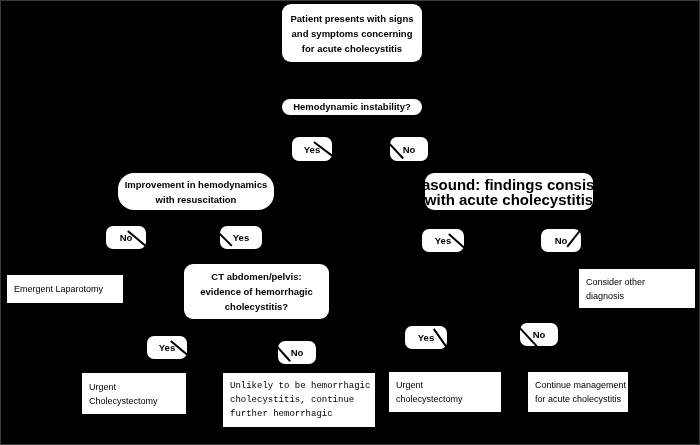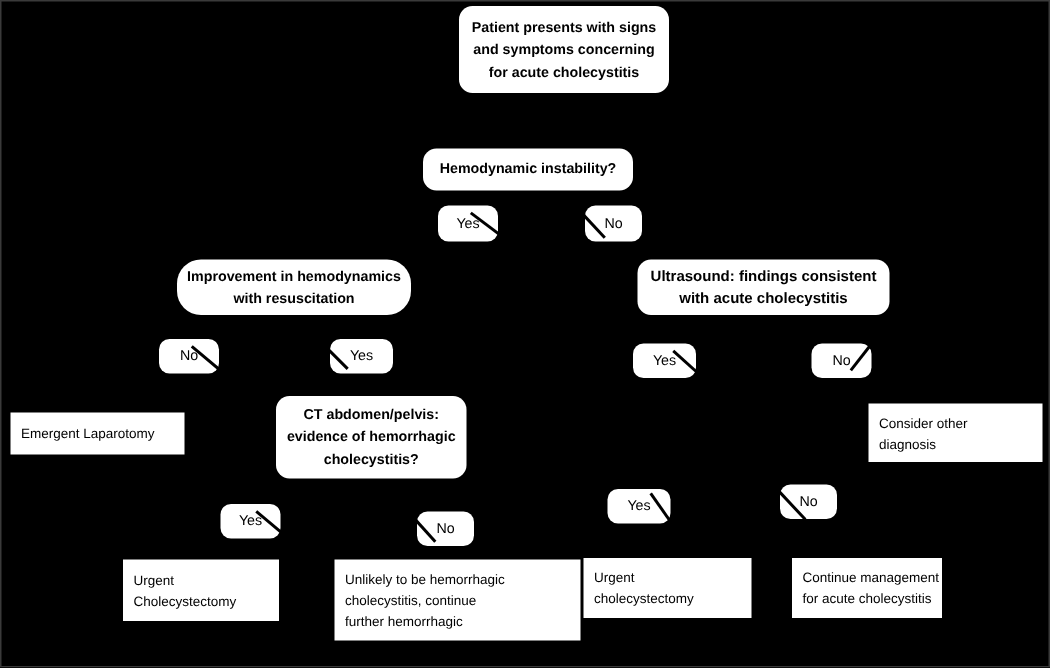--- a/index.html
+++ b/index.html
@@ -46,21 +46,21 @@
   .node.terminal {           
     border-radius: 0;
     align-items: flex-start;
     text-align: left;
     font-weight: normal;
   }
   .node.edge-label {         
     border-radius: 7px;
     align-items: center;
     text-align: center;
-    font-weight: normal;
+    font-weight: bold;
     z-index: 4;
   }
   .node .line {
     display: block;
     white-space: nowrap;
   }
   
   .slash {
     position: absolute;
     background: #000000;
@@ -92,46 +92,46 @@
       <path d="M246,318 L290,318 L290,341"></path>
       <path d="M165,364 L165,372"></path>
       <path d="M290,364 L290,372"></path>
       <path d="M440,308 L440,330"></path>
       <path d="M440,308 L538,308 L538,330"></path>
       <path d="M415,353 L415,371"></path>
       <path d="M538,353 L538,371"></path>
     </g>
   </svg>
 
-  <div class="node decision" style="left:281px; top:3px; width:140px; height:58px; font-size:9.5px; line-height:15px; padding:4px 7px;margin-left:24px;">
+  <div class="node decision" style="left:281px; top:3px; width:140px; height:58px; font-size:9.5px; line-height:15px; padding:4px 7px;">
     <span class="line">Patient presents with signs</span>
     <span class="line">and symptoms concerning</span>
     <span class="line">for acute cholecystitis</span>
   </div>
 
-  <div class="node decision" style="left:281px; top:98px; width:140px; height:28px; font-size:9.5px; line-height:14px; padding:2px 6px;">
+  <div class="node decision" style="left:281px; top:98px; width:140px; height:16px; font-size:9.5px; line-height:14px; padding:2px 6px;">
     <span class="line">Hemodynamic instability?</span>
   </div>
 
   <div class="node edge-label" style="left:291px; top:136px; width:40px; height:24px; font-size:9.5px;">
     <span class="line">Yes</span>
   </div>
   <div class="slash" style="left:313px; top:140px; width:34px; height:1.5px; transform:rotate(37deg); transform-origin:left center;"></div>
 
   <div class="node edge-label" style="left:389px; top:136px; width:38px; height:24px; font-size:9.5px;">
     <span class="line">No</span>
   </div>
   <div class="slash" style="left:386px; top:139px; width:24px; height:1.5px; transform:rotate(47deg); transform-origin:left center;"></div>
 
   <div class="node decision" style="left:117px; top:172px; width:156px; height:37px; font-size:9.5px; line-height:15px; padding:3px 6px;border-radius:16px;">
     <span class="line">Improvement in hemodynamics</span>
     <span class="line">with resuscitation</span>
   </div>
 
-  <div class="node decision" style="left:424px; top:172px; width:168px; height:37px; font-size:10px; line-height:15px; padding:3px 6px;">
+  <div class="node decision" style="left:424px; top:172px; width:168px; height:37px; font-size:15px; line-height:15px; padding:3px 6px;">
     <span class="line">Ultrasound: findings consistent</span>
     <span class="line">with acute cholecystitis</span>
   </div>
 
   <div class="node edge-label" style="left:105px; top:225px; width:40px; height:23px; font-size:9.5px;">
     <span class="line">No</span>
   </div>
   <div class="slash" style="left:127px; top:229px; width:32px; height:1.5px; transform:rotate(40deg); transform-origin:left center;"></div>
 
   <div class="node edge-label" style="left:219px; top:225px; width:42px; height:23px; font-size:9.5px;">
@@ -146,21 +146,21 @@
 
   <div class="node edge-label" style="left:540px; top:228px; width:40px; height:23px; font-size:9.5px;">
     <span class="line">No</span>
   </div>
   <div class="slash" style="left:566px; top:245px; width:24px; height:1.5px; transform:rotate(-52deg); transform-origin:left center;"></div>
 
   <div class="node terminal" style="left:6px; top:274px; width:116px; height:28px; font-size:9px; line-height:13px; padding:3px 7px;">
     <span class="line">Emergent Laparotomy</span>
   </div>
 
-  <div class="node decision" style="left:183px; top:263px; width:127px; height:55px; font-size:9.5px; line-height:15px; padding:4px 6px;">
+  <div class="node decision" style="left:183px; top:263px; width:145px; height:55px; font-size:9.5px; line-height:15px; padding:4px 6px;">
     <span class="line">CT abdomen/pelvis:</span>
     <span class="line">evidence of hemorrhagic</span>
     <span class="line">cholecystitis?</span>
   </div>
 
 
   <div class="node terminal" style="left:578px; top:268px; width:116px; height:39px; font-size:9px; line-height:14px; padding:3px 7px;">
     <span class="line">Consider other</span>
     <span class="line">diagnosis</span>
   </div>
@@ -183,21 +183,21 @@
   <div class="node edge-label" style="left:519px; top:322px; width:38px; height:23px; font-size:9.5px;">
     <span class="line">No</span>
   </div>
   <div class="slash" style="left:517px; top:324px; width:28px; height:1.5px; transform:rotate(47deg); transform-origin:left center;"></div>
 
   <div class="node terminal" style="left:81px; top:372px; width:104px; height:41px; font-size:9px; line-height:14px; padding:4px 7px;">
     <span class="line">Urgent</span>
     <span class="line">Cholecystectomy</span>
   </div>
 
-  <div class="node terminal" style="left:222px; top:372px; width:164px; height:54px; font-size:9px; line-height:14px; padding:4px 7px;">
+  <div class="node terminal" style="left:222px; top:372px; width:152px; height:54px; font-size:9px; line-height:14px; padding:4px 7px;font-family:Liberation Mono, monospace;">
     <span class="line">Unlikely to be hemorrhagic</span>
     <span class="line">cholecystitis, continue</span>
     <span class="line">further hemorrhagic</span>
   </div>
 
   <div class="node terminal" style="left:388px; top:371px; width:112px; height:40px; font-size:9px; line-height:14px; padding:4px 7px;">
     <span class="line">Urgent</span>
     <span class="line">cholecystectomy</span>
   </div>
 

